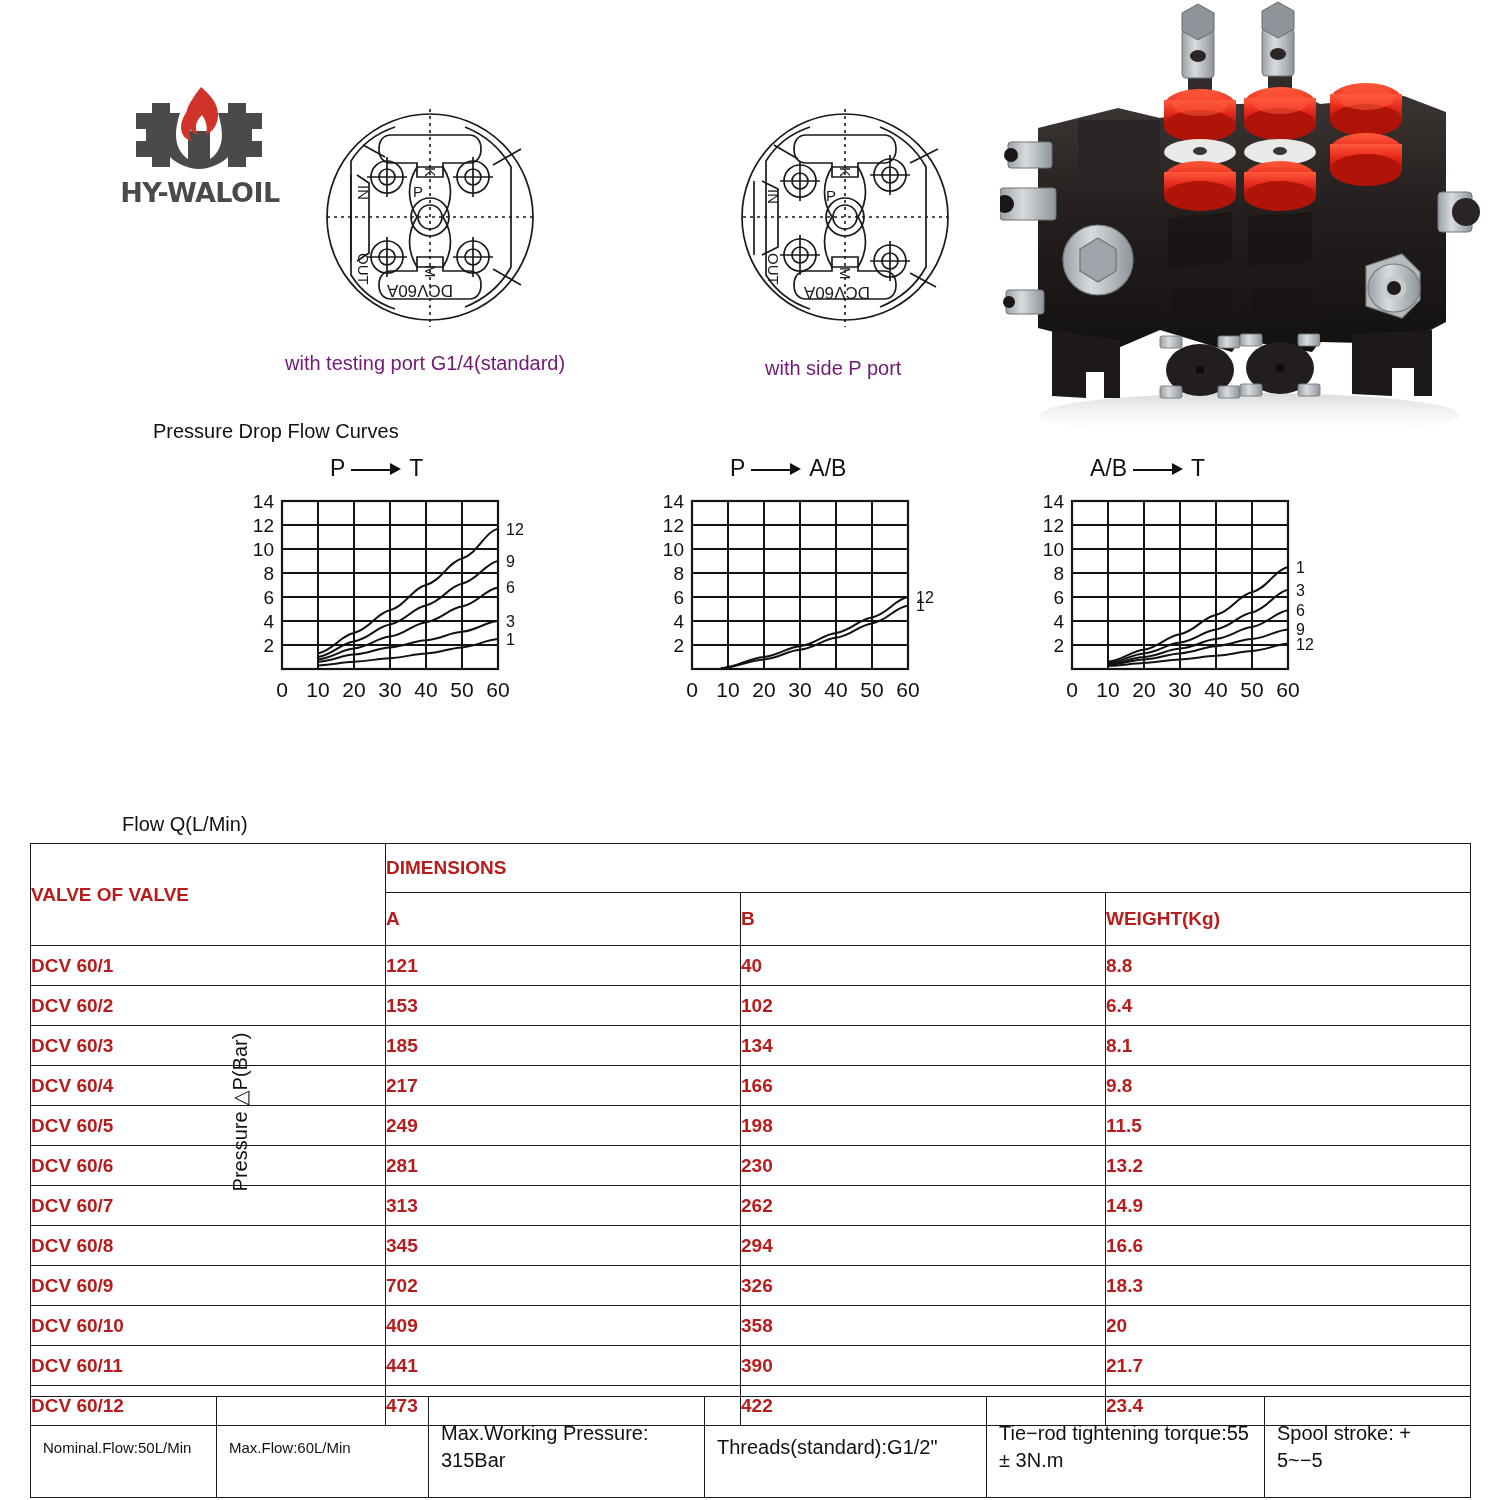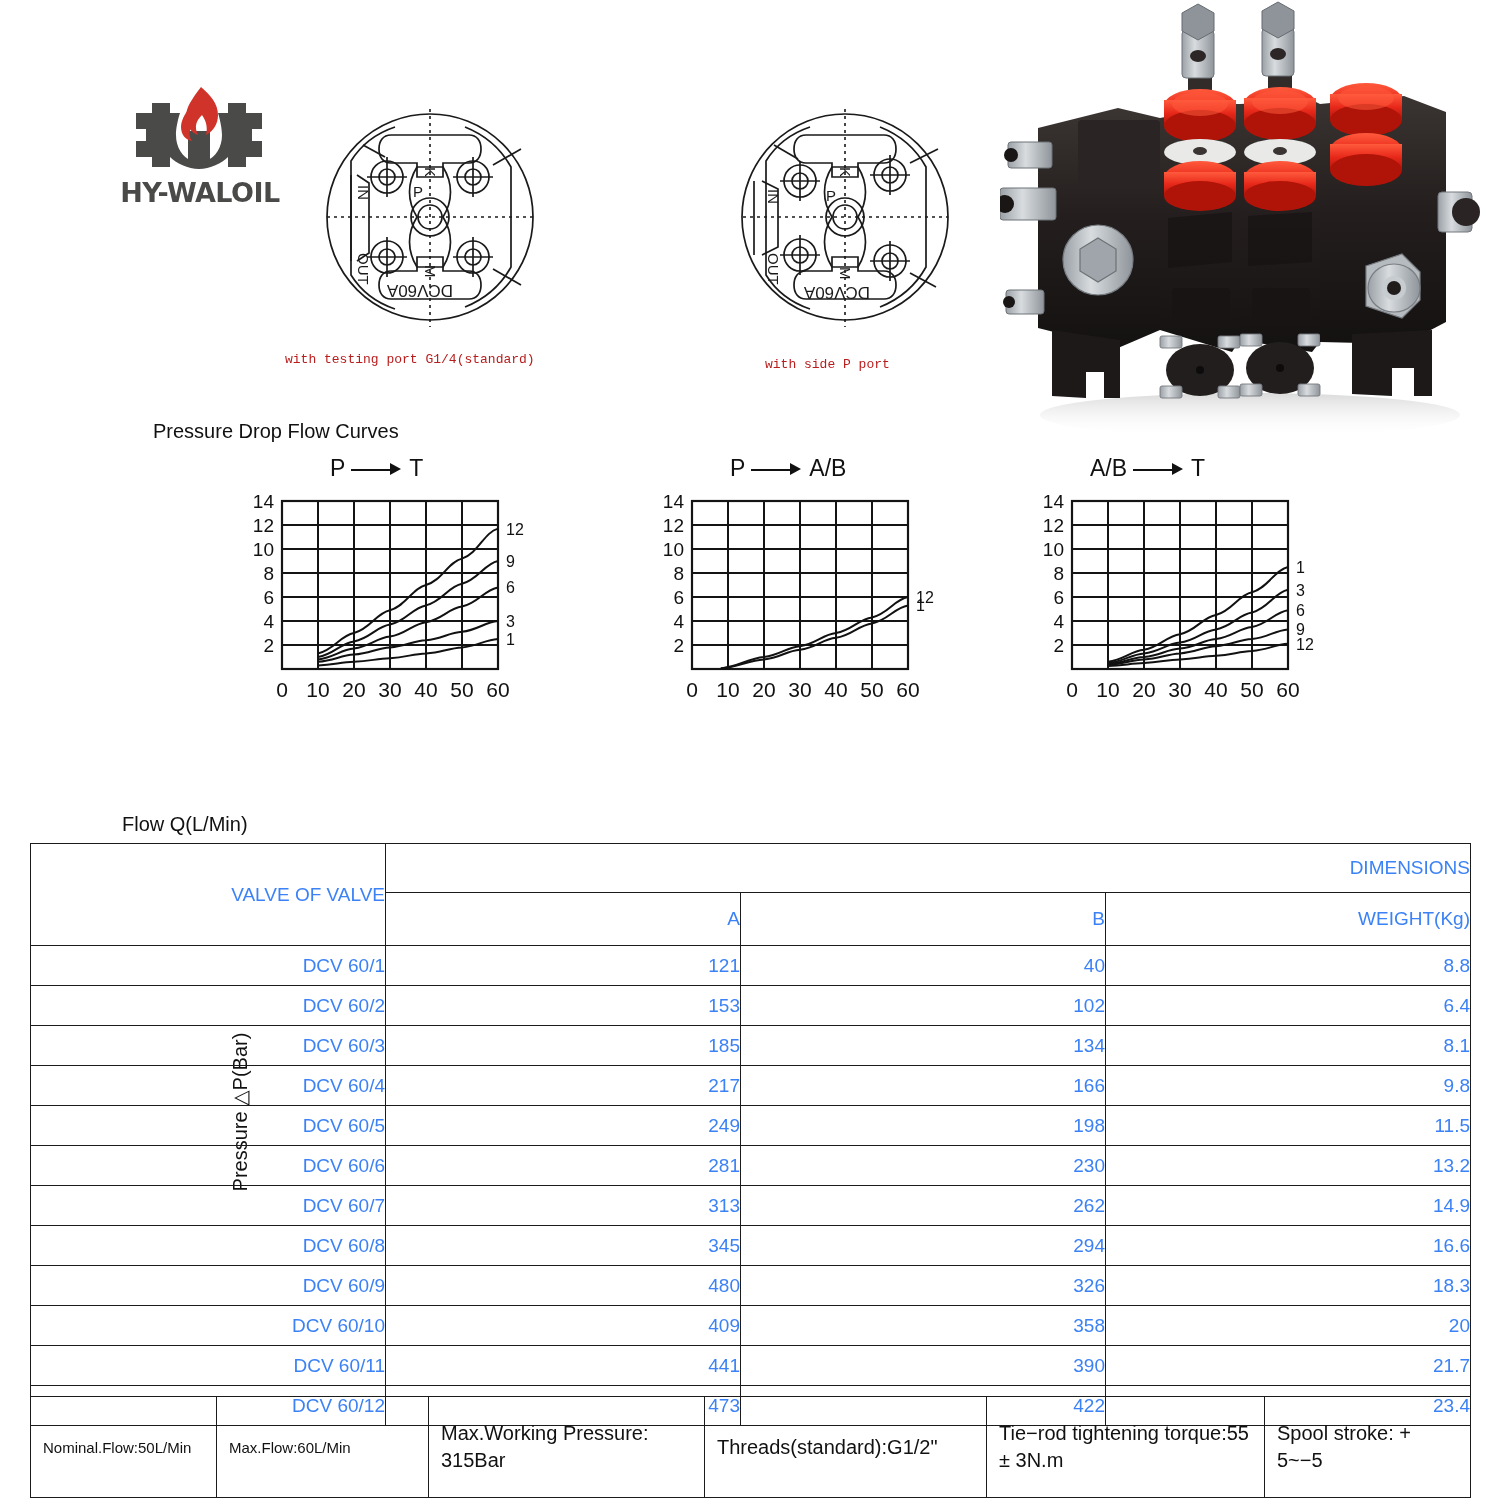--- a/index.html
+++ b/index.html
@@ -49,24 +49,23 @@
   .port-diagram {
     position: absolute;
     width: 210px;
     height: 230px;
   }
   #port-diagram-1 { left: 325px; top: 105px; }
   #port-diagram-2 { left: 740px; top: 105px; }
 
   .diagram-caption {
     position: absolute;
-    font-size: 13px;
-    color: #b91c1c;
+    font-size: 20px;
+    color: #701a75;
     white-space: nowrap;
-    font-family: Liberation Mono, monospace;
   }
   #caption-1 { left: 285px; top: 352px; }
   #caption-2 { left: 765px; top: 357px; }
 
   
   #product-photo {
     position: absolute;
     left: 1000px;
     top: 0px;
     width: 500px;
@@ -153,24 +152,24 @@
   #spec-table {
     position: absolute;
     left: 30px;
     top: 843px;
     width: 1440px;
     border-collapse: collapse;
     table-layout: fixed;
   }
   #spec-table td, #spec-table th {
     border: 1.6px solid #1b1b1b;
-    text-align: right;
-    font-weight: normal;
+    text-align: left;
+    font-weight: bold;
     font-size: 19px;
-    color: #3b82f6;
+    color: #b91c1c;
     padding: 0;
   }
   #spec-table .hdr-type { height: 100px; }
   #spec-table .hdr-dims { height: 48px; }
   #spec-table .hdr-sub { height: 52px; }
   #spec-table td.row-cell { height: 39px; }
 
   #footer-table {
     position: absolute;
     left: 30px;
@@ -672,21 +671,21 @@
         <td class="row-cell">14.9</td>
       </tr>
       <tr>
         <td class="row-cell">DCV 60/8</td>
         <td class="row-cell">345</td>
         <td class="row-cell">294</td>
         <td class="row-cell">16.6</td>
       </tr>
       <tr>
         <td class="row-cell">DCV 60/9</td>
-        <td class="row-cell">480</td>
+        <td class="row-cell">702</td>
         <td class="row-cell">326</td>
         <td class="row-cell">18.3</td>
       </tr>
       <tr>
         <td class="row-cell">DCV 60/10</td>
         <td class="row-cell">409</td>
         <td class="row-cell">358</td>
         <td class="row-cell">20</td>
       </tr>
       <tr>

